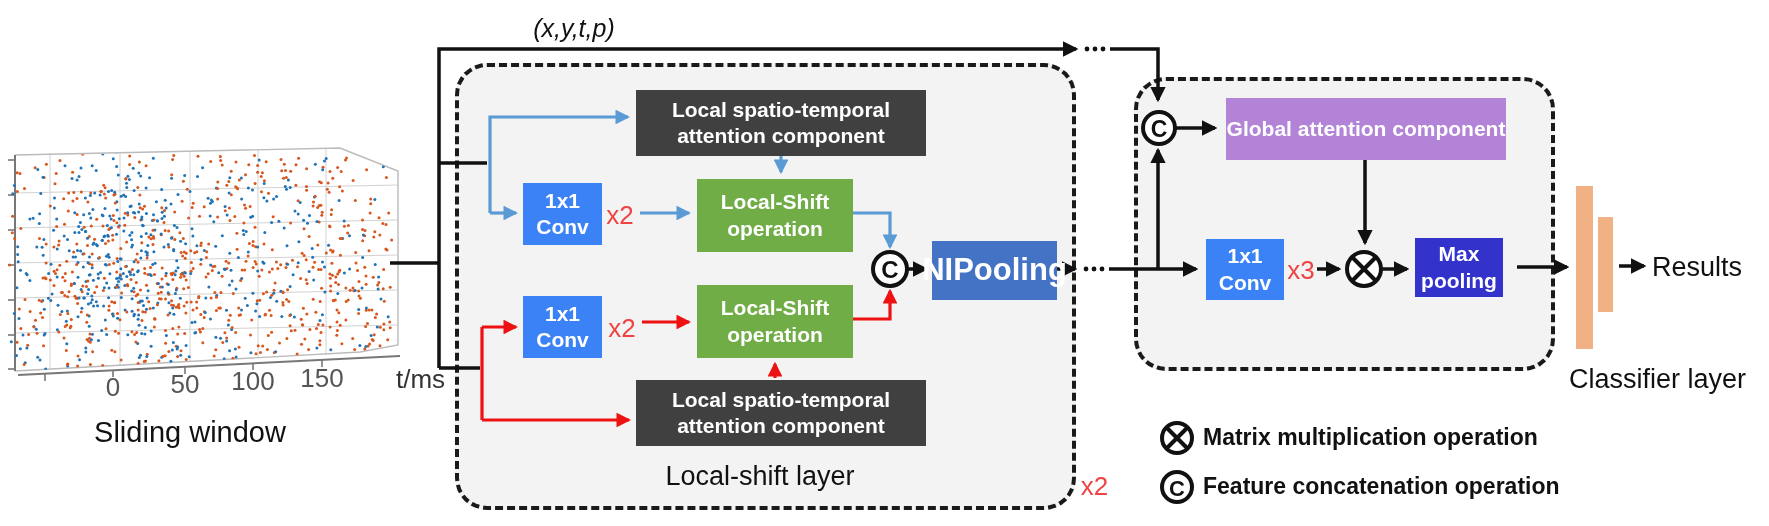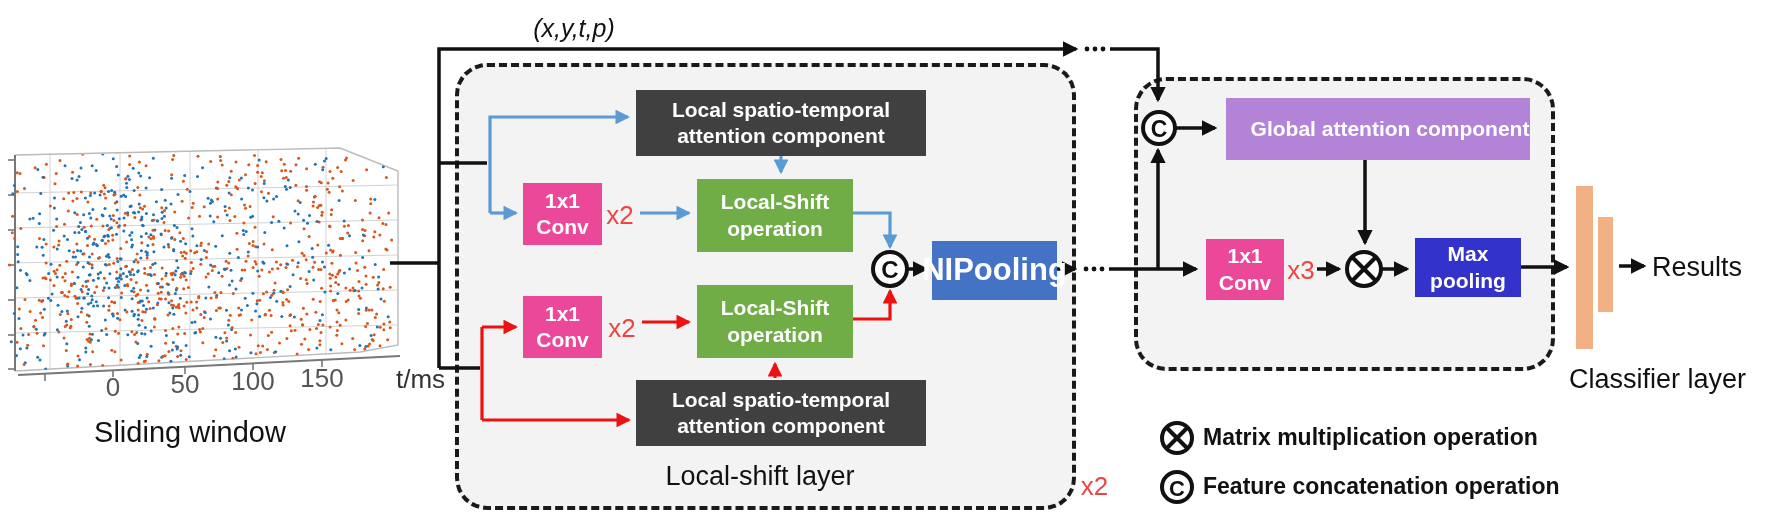--- a/index.html
+++ b/index.html
@@ -3,21 +3,21 @@
 <meta charset="utf-8">
 <style>
   html,body{margin:0;padding:0;background:#fff;}
   #canvas{position:relative;width:1769px;height:526px;background:#fff;overflow:hidden;
           font-family:"Liberation Sans",sans-serif;}
   .dashedbox{position:absolute;border:4px dashed #1a1a1a;border-radius:32px;background:#f3f3f3;z-index:1;}
   #wires{position:absolute;left:0;top:0;z-index:2;pointer-events:none;}
   .nbox{position:absolute;display:flex;align-items:center;justify-content:center;text-align:center;
         color:#fff;font-weight:bold;font-size:21px;line-height:1.25;z-index:3;}
   .amber{background:#404040;}
-  .orange{background:#ec4899;}
+  .orange{background:#3b82f6;}
   .green{background:#70AD47;}
   .blue{background:#4472C4;}
   .indigo{background:#3333CC;}
   .purple{background:#B383D7;}
   .lbl{position:absolute;color:#111;z-index:3;}
   .cap{font-size:27px;color:#111;text-align:center;}
   .rep{font-size:26px;color:#ef4444;text-align:center;}
   .bar{position:absolute;background:#F2B184;z-index:3;}
   .tick{position:absolute;width:70px;text-align:center;font-size:26px;color:#555;z-index:3;}
   .legendlbl{position:absolute;font-size:23px;font-weight:bold;color:#111;z-index:3;}
@@ -1320,24 +1320,24 @@
   <div class="lbl rep" style="left:600px;top:200px;width:40px;">x2</div>
   <div class="nbox green" style="left:697px;top:179px;width:156px;height:73px;">Local-Shift operation</div>
   <div class="nbox orange" style="left:523px;top:296px;width:79px;height:62px;">1x1 Conv</div>
   <div class="lbl rep" style="left:602px;top:313px;width:40px;">x2</div>
   <div class="nbox green" style="left:697px;top:285px;width:156px;height:73px;">Local-Shift operation</div>
   <div class="nbox amber" style="left:636px;top:380px;width:290px;height:66px;">Local spatio-temporal attention component</div>
   <div class="nbox blue" style="left:932px;top:241px;width:125px;height:59px;font-size:31px;">NIPooling</div>
   <div class="lbl cap" style="left:560px;top:461px;width:400px;">Local-shift layer</div>
   <div class="lbl rep" style="left:1072px;top:471px;width:45px;">x2</div>
 
-  <div class="nbox purple" style="left:1226px;top:98px;width:280px;height:62px;padding-left:24px;">Global attention component</div>
+  <div class="nbox purple" style="left:1226px;top:98px;width:280px;height:62px;">Global attention component</div>
   <div class="nbox orange" style="left:1206px;top:239px;width:78px;height:61px;">1x1 Conv</div>
   <div class="lbl rep" style="left:1281px;top:255px;width:40px;">x3</div>
-  <div class="nbox indigo" style="left:1415px;top:238px;width:106px;height:59px;">Max pooling</div>
+  <div class="nbox indigo" style="left:1415px;top:238px;width:88px;height:59px;">Max pooling</div>
 
   <div class="bar" style="left:1576px;top:186px;width:17px;height:163px;"></div>
   <div class="bar" style="left:1598px;top:217px;width:15px;height:95px;"></div>
   <div class="lbl" style="left:1652px;top:252px;font-size:27px;">Results</div>
   <div class="lbl cap" style="left:1540px;top:364px;width:235px;">Classifier layer</div>
 
   <div class="legendlbl" style="left:1203px;top:424px;">Matrix multiplication operation</div>
   <div class="legendlbl" style="left:1203px;top:473px;">Feature concatenation operation</div>
 
 </div>

